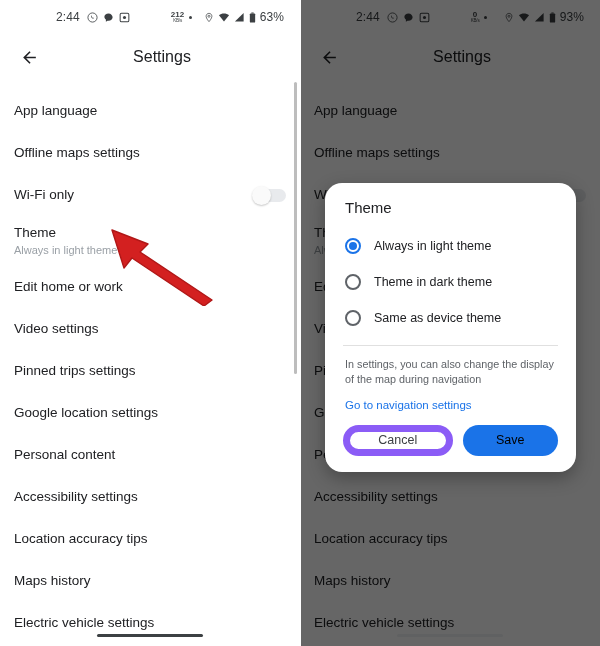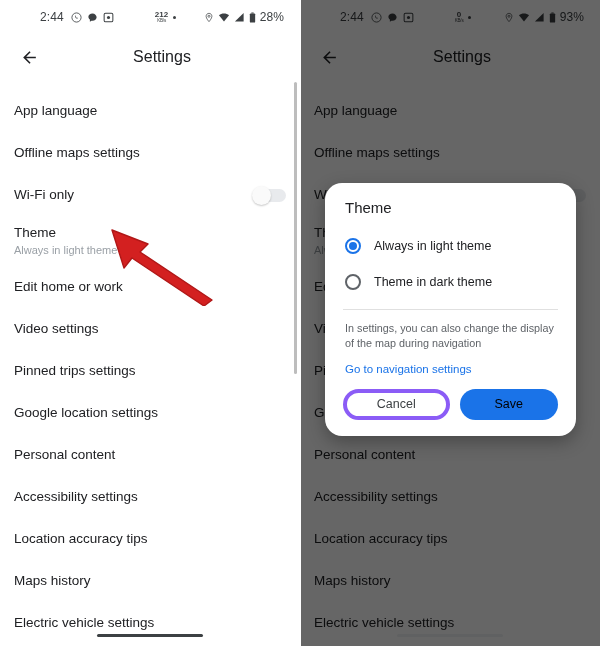--- a/index.html
+++ b/index.html
@@ -22,21 +22,21 @@
     height: 34px;
     display: flex;
     align-items: center;
     padding: 0 14px;
     font-size: 11.5px;
     letter-spacing: .1px;
   }
   .sb-left, .sb-right { display: flex; align-items: center; gap: 5px; }
   .sb-left { margin-left: 26px; }
   .sb-right { margin-left: auto; margin-right: 2px; gap: 4px; }
-  .sb-time { font-size: 12px; margin-right: 2px; }
+  .sb-time { font-size: 12px; margin-right: 2px; margin-left: 16px; }
   .sb-batt-txt { font-size: 12px; }
   .ico { display: inline-flex; align-items: center; justify-content: center; }
   .ico svg { display: block; }
   .dot-ico { width: 3px; height: 3px; border-radius: 50%; background: currentColor; }
   .kbps { display: flex; flex-direction: column; align-items: center; line-height: 1; margin-left: 36px; }
   .kbps b { font-size: 8px; font-weight: 700; }
   .kbps i { font-size: 4.5px; font-style: normal; letter-spacing: -.2px; }
 
   .light-sb { color: #3c4043; }
 
@@ -187,21 +187,21 @@
     flex: 1;
     height: 31px;
     border-radius: 16px;
     display: flex; align-items: center; justify-content: center;
     font-size: 12.5px;
     border: none;
     font-family: inherit;
   }
   .btn.outline {
     background: #ffffff;
-    border: 4px solid #8b5cf6;
+    border: 7px solid #8b5cf6;
     color: #3c4043;
   }
   .btn.filled {
     background: #1a73e8;
     color: #000000;
   }
 
   
   .arrow { position: absolute; pointer-events: none; }
   .arrow-left  { left: 108px; top: 224px; }
@@ -264,21 +264,21 @@
           <svg width="11" height="11" viewBox="0 0 24 24">
               <path d="M2 20.5h19V2z" fill="currentColor"></path>
             </svg>
         </span>
         <span class="ico">
           <svg width="7" height="11" viewBox="0 0 14 24">
               <rect x="4" y="1" width="6" height="2" rx="1" fill="currentColor"></rect>
               <rect x="1.2" y="3" width="11.6" height="20" rx="2" fill="currentColor"></rect>
             </svg>
         </span>
-        <span class="sb-batt-txt">28%</span>
+        <span class="sb-batt-txt">63%</span>
       </div>
     </div>
 
     <div class="appbar">
       <div class="back-btn">
         <span class="ico">
           <svg width="19" height="19" viewBox="0 0 24 24">
               <path d="M20 11H7.8l5.6-5.6-1.4-1.4L4 12l8 8 1.4-1.4L7.8 13H20z" fill="#202124"></path>
             </svg>
         </span>
@@ -517,20 +517,24 @@
       <div class="dlg-title">Theme</div>
 
       <div class="radio-row">
         <span class="radio checked"></span>
         <span class="radio-label">Always in light theme</span>
       </div>
       <div class="radio-row">
         <span class="radio"></span>
         <span class="radio-label">Theme in dark theme</span>
       </div>
+      <div class="radio-row">
+        <span class="radio"></span>
+        <span class="radio-label">Same as device theme</span>
+      </div>
 
       <div class="dlg-divider"></div>
 
       <div class="dlg-note">In settings, you can also change the display of the map during navigation</div>
       <a class="dlg-link">Go to navigation settings</a>
 
       <div class="dlg-actions">
         <button class="btn outline">Cancel</button>
         <button class="btn filled">Save</button>
       </div>

